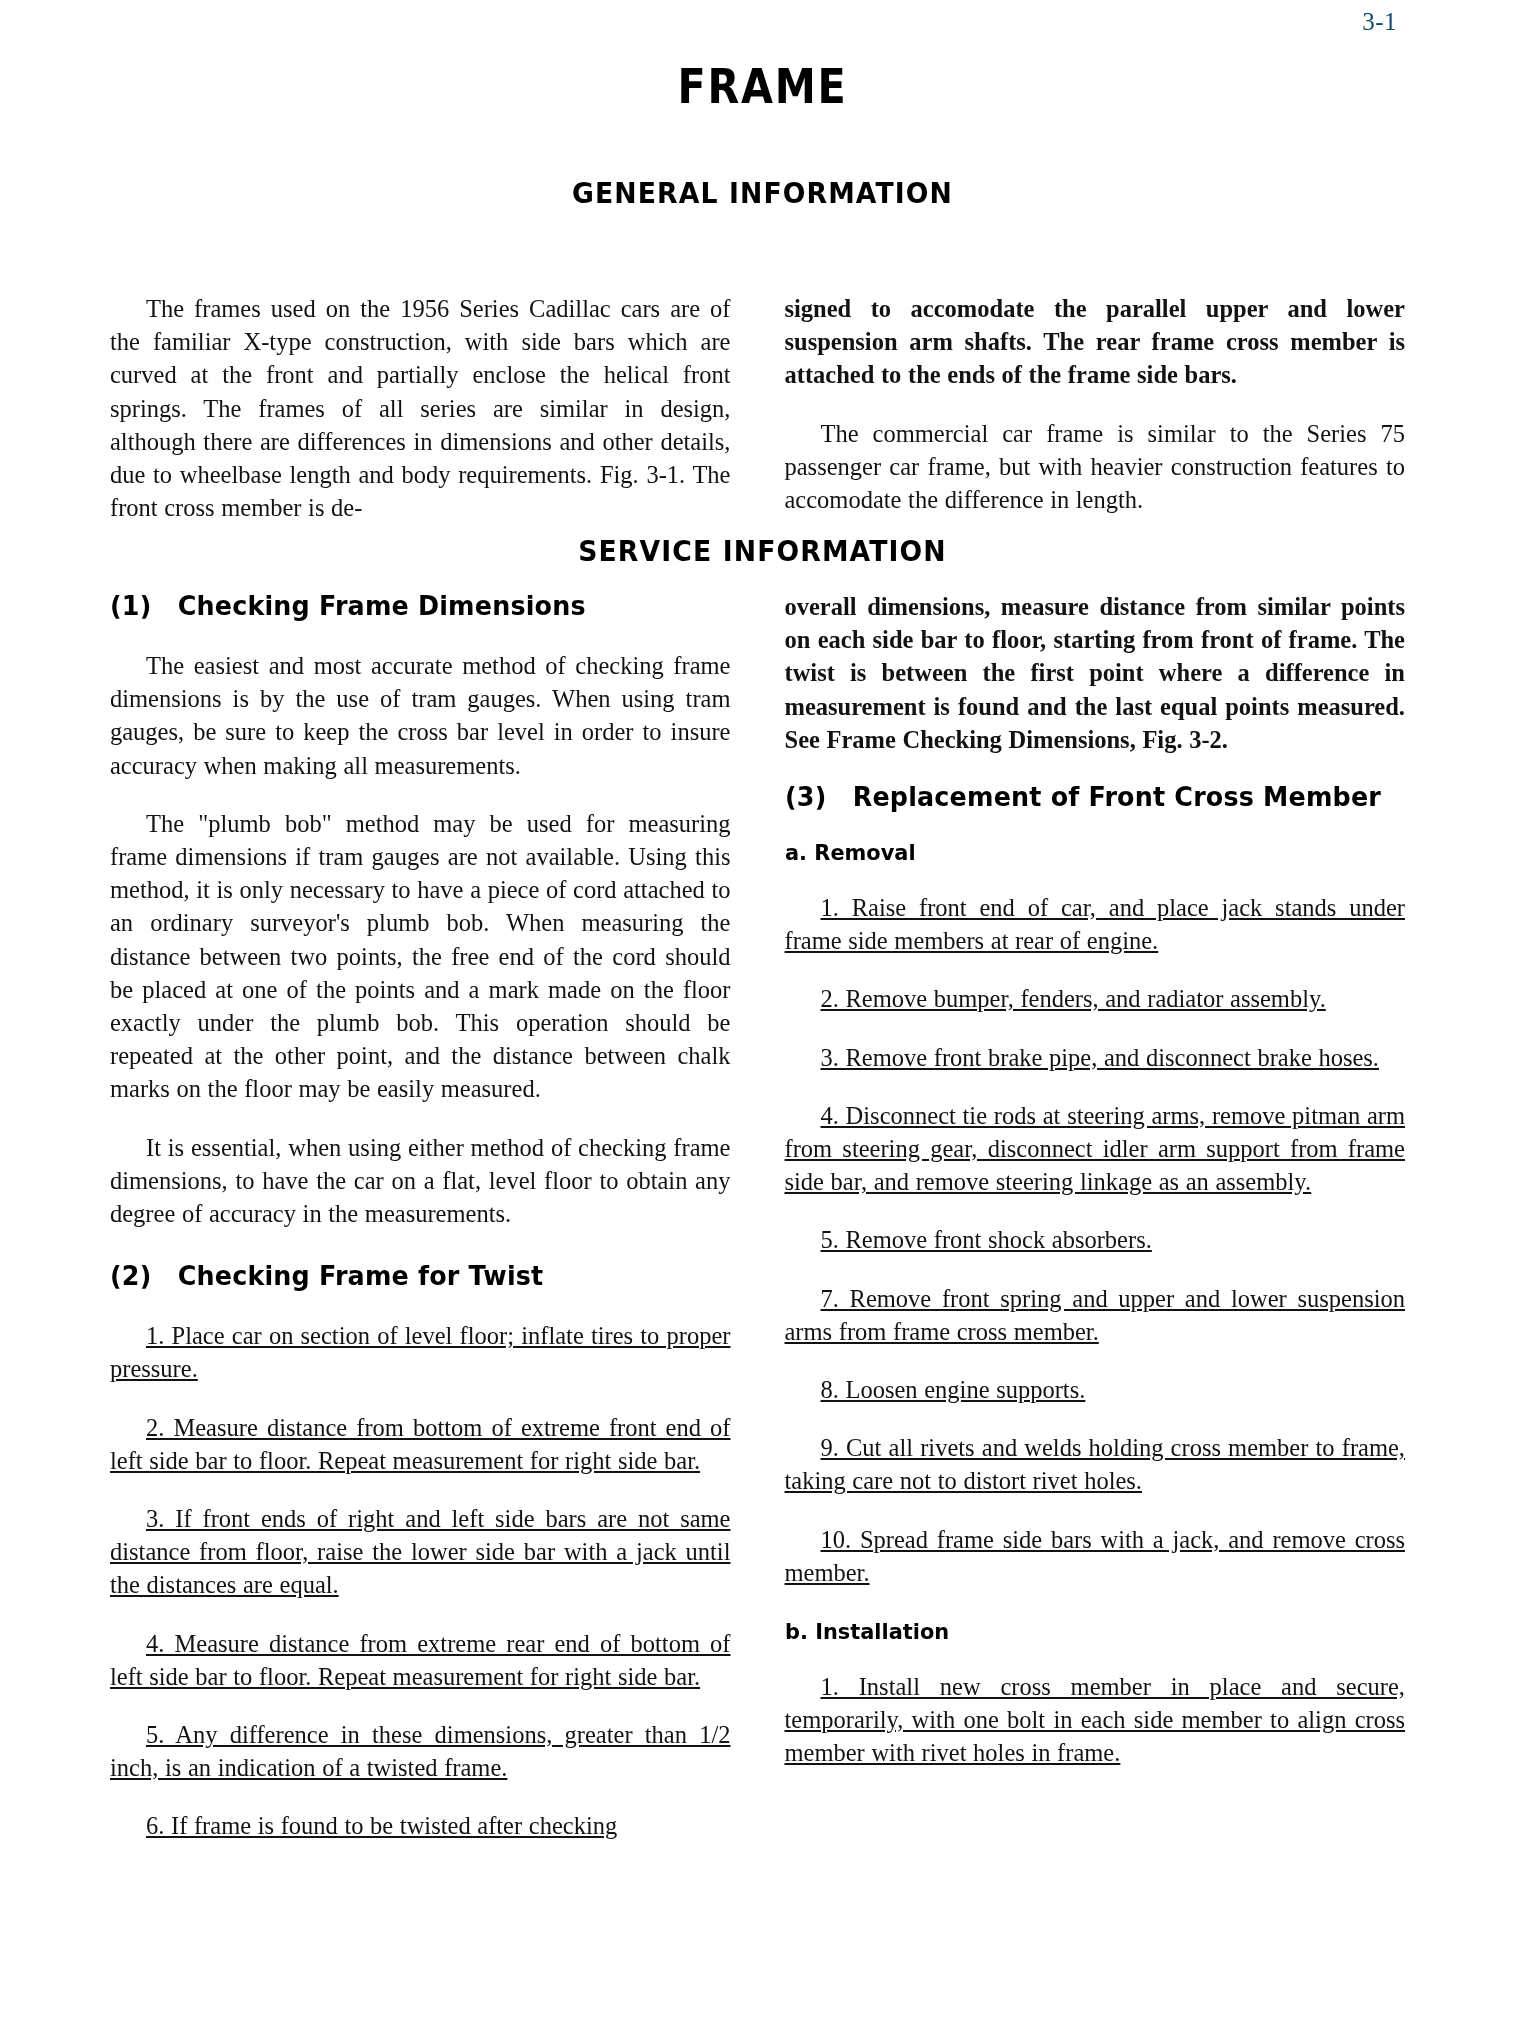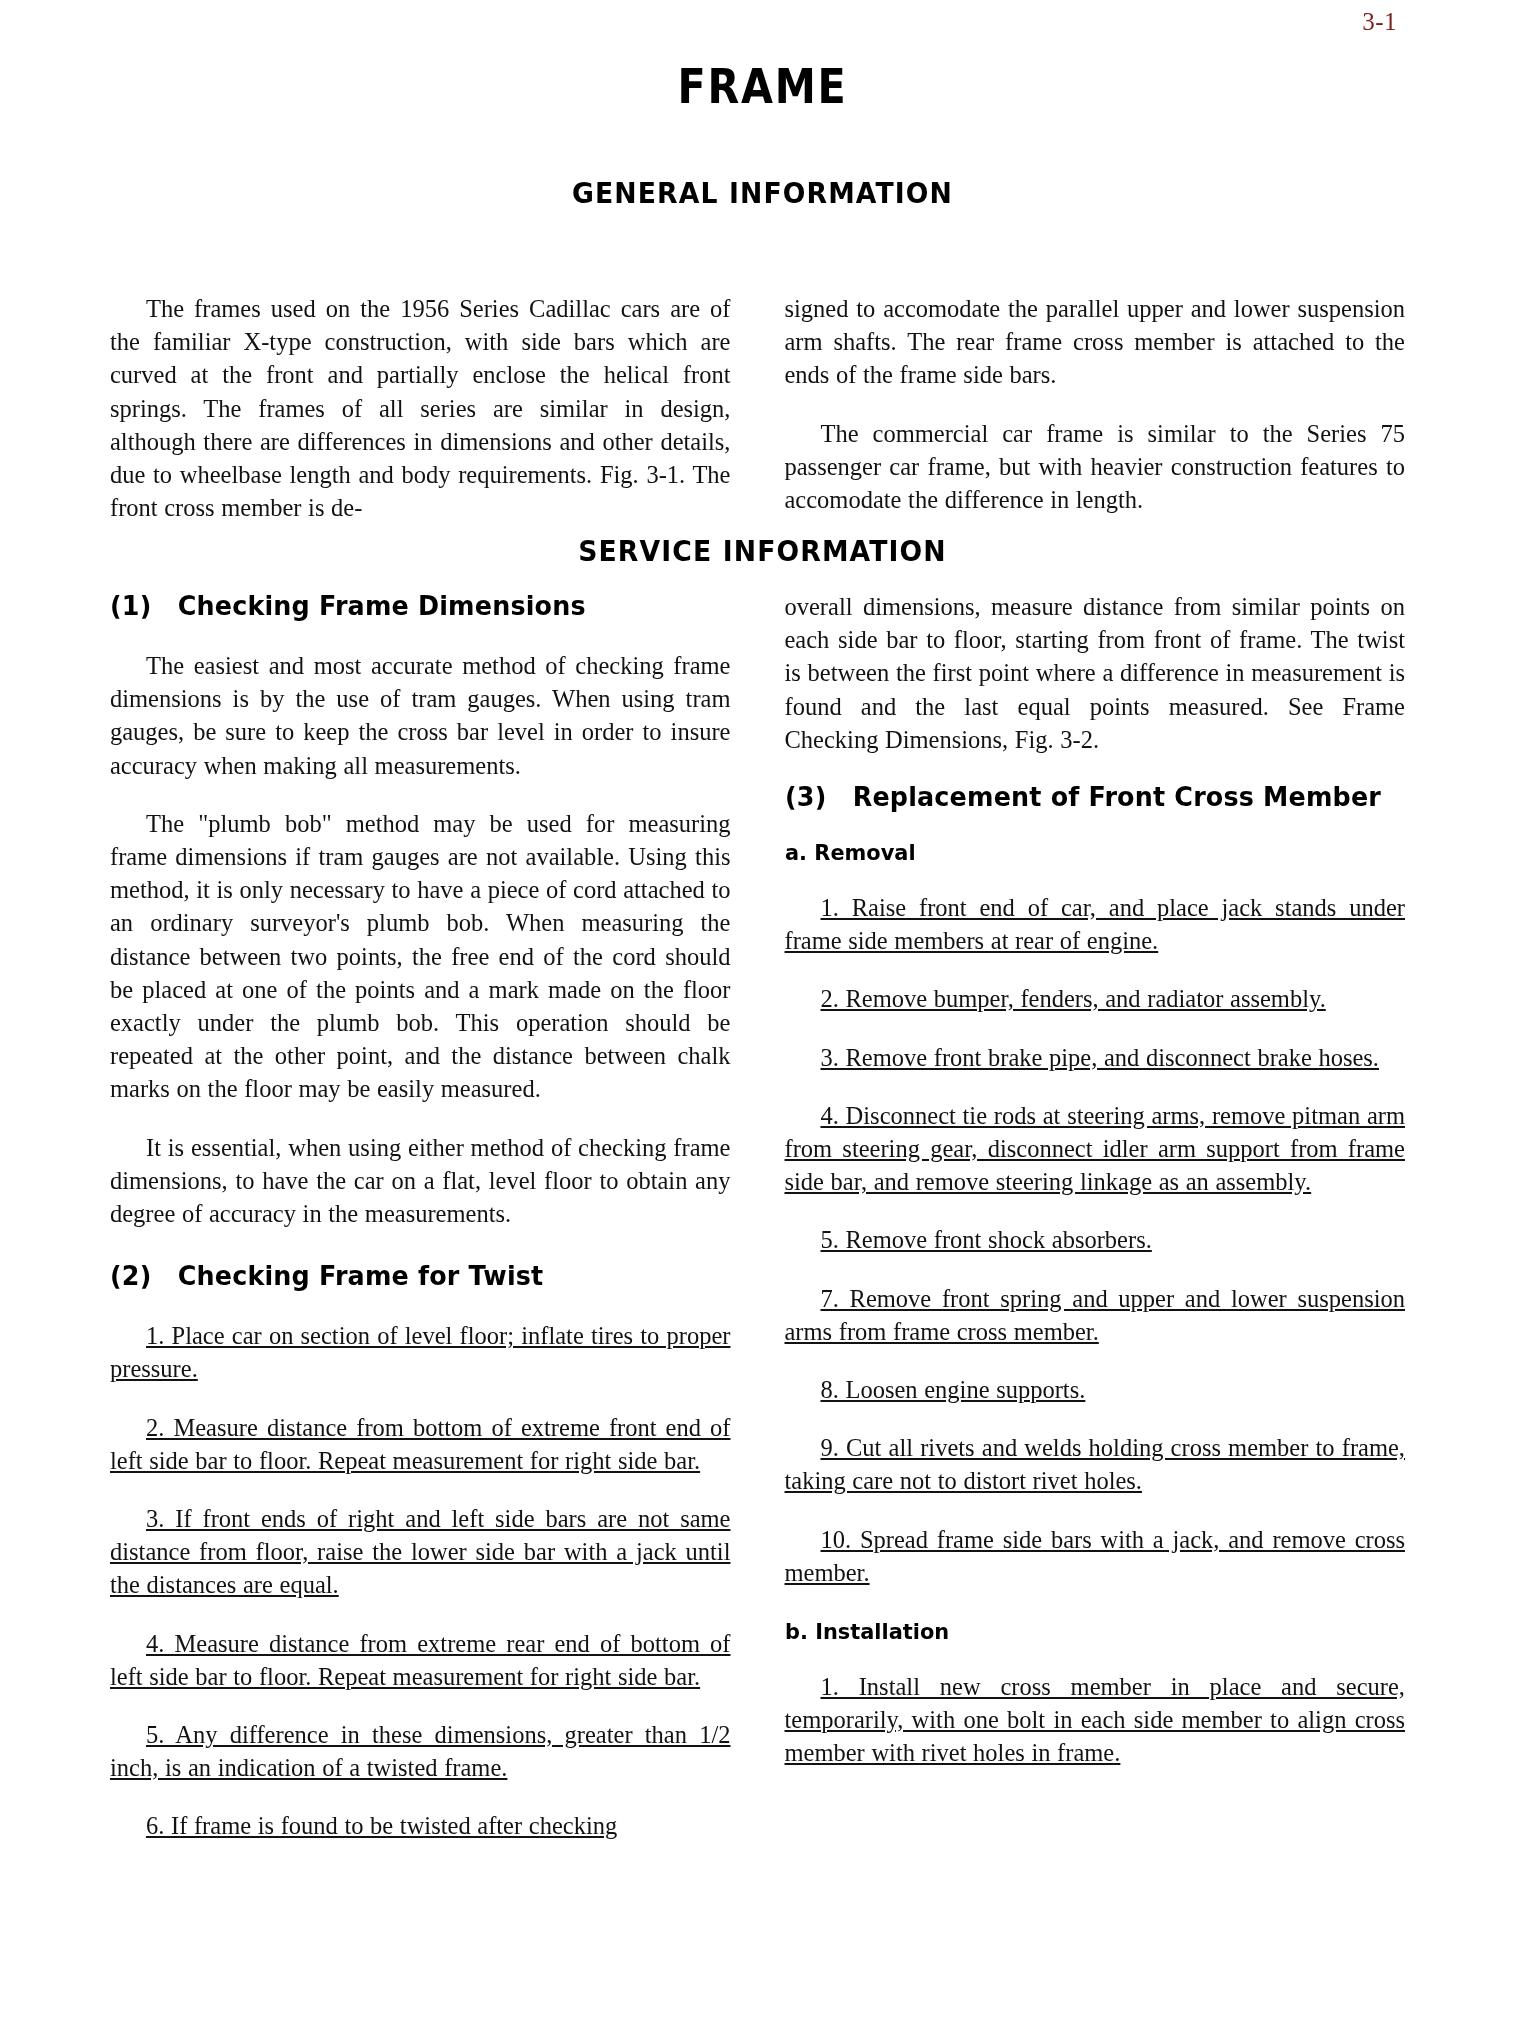--- a/index.html
+++ b/index.html
@@ -25,21 +25,21 @@
   }
 
   
   .page-number {
     position: absolute;
     top: 8px;
     right: 128px;
     font-family: "Liberation Serif", "DejaVu Serif", serif;
     font-size: 25px;
     letter-spacing: 0.5px;
-    color: #7f1d1d;
+    color: #0c4a6e;
   }
 
   
   .doc-title {
     text-align: center;
     font-family: "DejaVu Sans", "Liberation Sans", sans-serif;
     font-weight: 700;
     font-size: 48px;
     letter-spacing: 2px;
     margin: 0;
@@ -81,21 +81,21 @@
 
   p.body {
     margin: 0 0 25px 0;
     font-size: 24.5px;
     line-height: 33.2px;
     text-align: justify;
     text-indent: 36px;
     color: #121212;
     word-spacing: 0.5px;
   }
-  p.body.cont { text-indent: 0; }
+  p.body.cont { text-indent: 0; font-weight: bold; }
   p.body.numbered { text-indent: 36px; text-decoration: underline; }
   p.body:last-child { margin-bottom: 0; }
 
   
   h3.subhead {
     font-family: "DejaVu Sans", "Liberation Sans", sans-serif;
     font-weight: 700;
     font-size: 27px;
     margin: 0 0 28px 0;
     color: #000;

